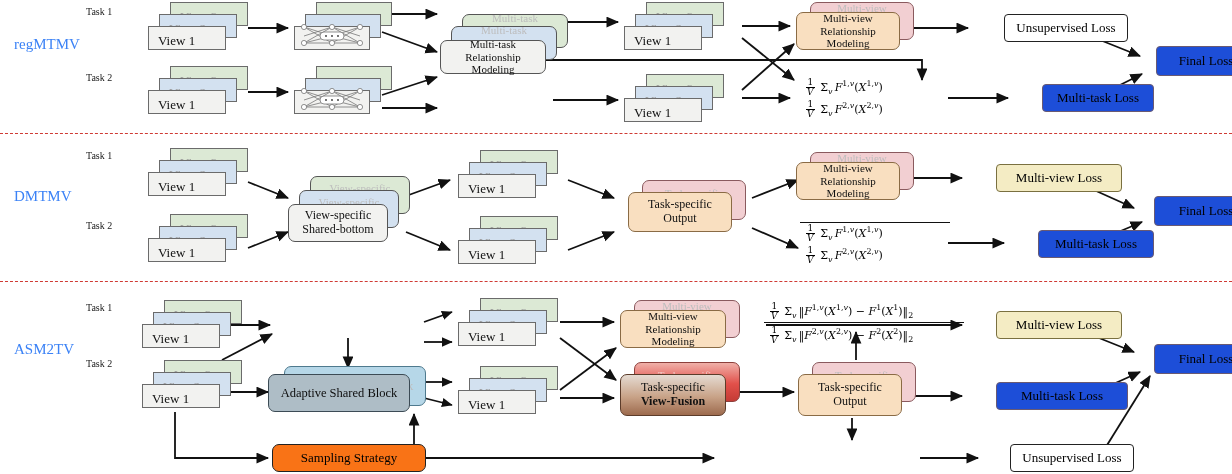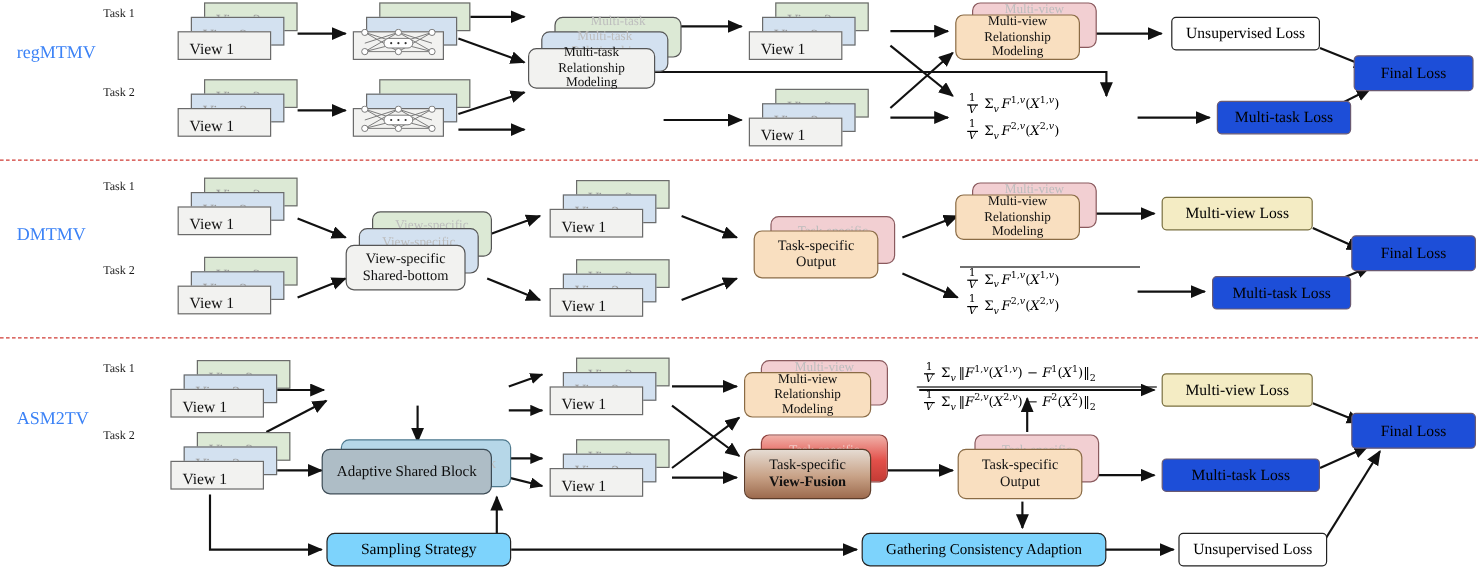--- a/index.html
+++ b/index.html
@@ -22,28 +22,28 @@
   .v3 span,.v2 span{color:#9a9a9a;}
   .v1 span{color:#111;}
 
   
   .mod{position:absolute;border:1.5px solid #555;border-radius:7px;box-sizing:border-box;
        display:flex;align-items:center;justify-content:center;text-align:center;
        font-size:11px;line-height:1.15;padding:2px 4px;}
   .modghost{color:#bdbdbd;}
 
   
-  .pbox{position:absolute;border:1.6px solid #222;border-radius:7px;background:#7dd3fc;
+  .pbox{position:absolute;border:1.6px solid #222;border-radius:7px;background:#f97316;
         display:flex;align-items:center;justify-content:center;font-size:13px;
         box-sizing:border-box;text-align:center;}
 
   
   .loss{position:absolute;border:1.6px solid #555;border-radius:4px;
         display:flex;align-items:center;justify-content:center;font-size:13px;
-        box-sizing:border-box;}
+        box-sizing:border-box;margin-left:28px;}
   .loss-purple{background:#1d4ed8;border-color:#6a5a72;}
   .loss-yellow{background:#f4ecc4;border-color:#7a7040;}
   .loss-white{background:#fff;border-color:#222;}
 
   
   .divider{position:absolute;left:0;width:1232px;height:0;
            border-top:1.6px dashed #cf3b34;}
 
   
   .math{position:absolute;font-family:"DejaVu Serif",serif;font-size:11px;white-space:nowrap;}
@@ -478,20 +478,19 @@
   <div class="math" style="left:770px;top:302px;">
     <span class="frac"><span class="num">1</span><span class="den"><i>V</i></span></span>
      Σ<sub><i>v</i></sub> ‖<i class="cal">F</i><sup>1,<i>v</i></sup>(<i class="cal">X</i><sup>1,<i>v</i></sup>) − <i class="cal">F</i><sup>1</sup>(<i class="cal">X</i><sup>1</sup>)‖<sub>2</sub>
   </div>
   <div class="math" style="left:770px;top:326px;">
     <span class="frac"><span class="num">1</span><span class="den"><i>V</i></span></span>
      Σ<sub><i>v</i></sub> ‖<i class="cal">F</i><sup>2,<i>v</i></sup>(<i class="cal">X</i><sup>2,<i>v</i></sup>) − <i class="cal">F</i><sup>2</sup>(<i class="cal">X</i><sup>2</sup>)‖<sub>2</sub>
   </div>
 
   <div class="pbox" style="left:272px;top:444px;width:154px;height:28px;">Sampling Strategy</div>
-  <div class="pbox" style="left:718px;top:444px;width:204px;height:28px;font-size:12.5px;">Gathering Consistency Adaption</div>
 
   <div class="loss loss-yellow" style="left:968px;top:311px;width:126px;height:28px;">Multi-view Loss</div>
   <div class="loss loss-purple" style="left:968px;top:382px;width:132px;height:28px;">Multi-task Loss</div>
   <div class="loss loss-white" style="left:982px;top:444px;width:124px;height:28px;">Unsupervised Loss</div>
   <div class="loss loss-purple" style="left:1126px;top:344px;width:104px;height:30px;">Final Loss</div>
 
 </div>
 
 </body></html>

